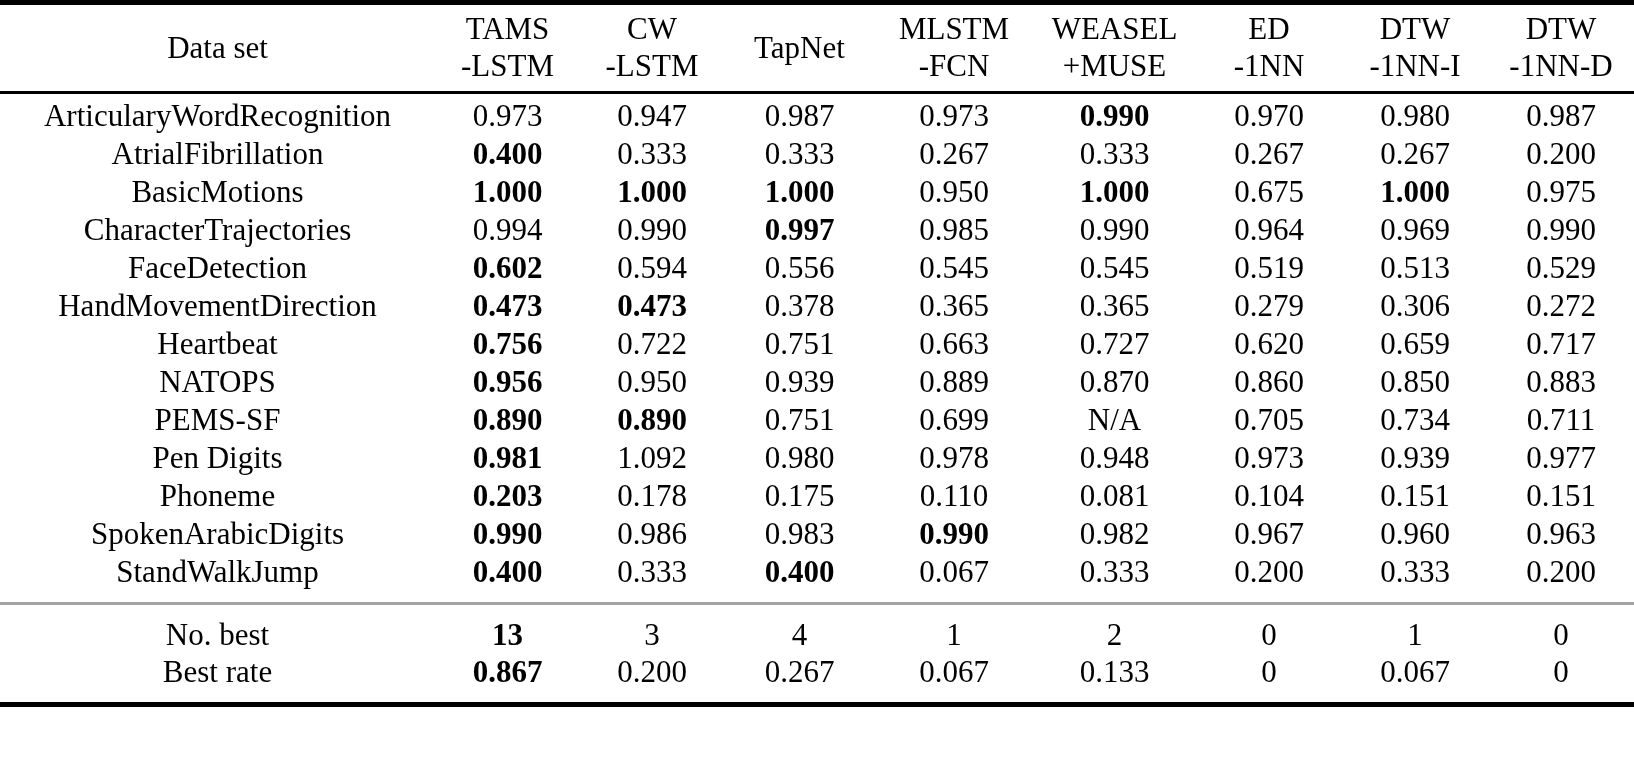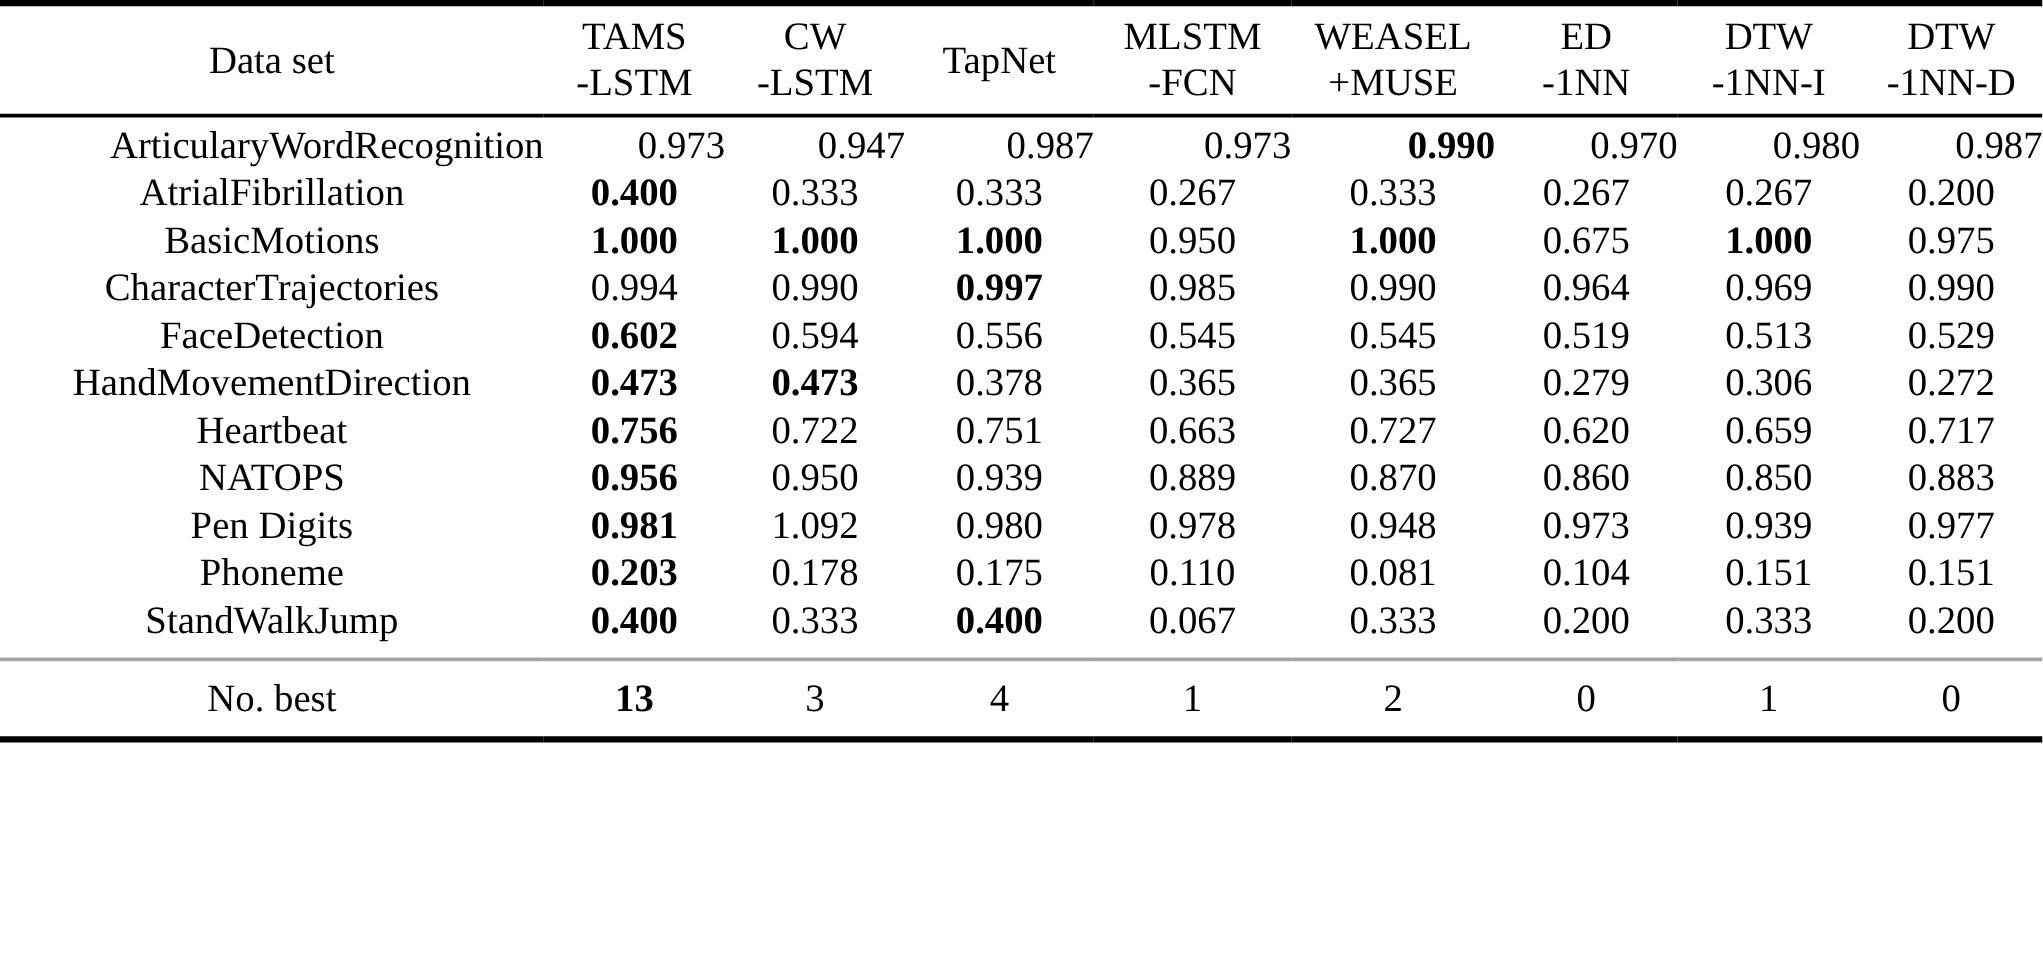--- a/index.html
+++ b/index.html
@@ -46,21 +46,20 @@
   .hline {
     line-height: 37px;
     font-size: 31px;
   }
   tbody.data-body td {
     height: 38px;
     line-height: 38px;
   }
   tbody.data-body tr:first-child td {
     padding-top: 3px;
-    text-align: right;
   }
   tbody.data-body tr:last-child td {
     padding-bottom: 11px;
   }
   tbody.summary-body tr:first-child td {
     border-top: 3px solid #a3a3a3;
     padding-top: 11px;
   }
   tbody.summary-body td {
     height: 37px;
@@ -229,20 +228,31 @@
         <td class="b">0.956</td>
         <td>0.950</td>
         <td>0.939</td>
         <td>0.889</td>
         <td>0.870</td>
         <td>0.860</td>
         <td>0.850</td>
         <td>0.883</td>
       </tr>
       <tr>
+        <td>PEMS-SF</td>
+        <td class="b">0.890</td>
+        <td class="b">0.890</td>
+        <td>0.751</td>
+        <td>0.699</td>
+        <td>N/A</td>
+        <td>0.705</td>
+        <td>0.734</td>
+        <td>0.711</td>
+      </tr>
+      <tr>
         <td>Pen Digits</td>
         <td class="b">0.981</td>
         <td>1.092</td>
         <td>0.980</td>
         <td>0.978</td>
         <td>0.948</td>
         <td>0.973</td>
         <td>0.939</td>
         <td>0.977</td>
       </tr>
@@ -251,20 +261,31 @@
         <td class="b">0.203</td>
         <td>0.178</td>
         <td>0.175</td>
         <td>0.110</td>
         <td>0.081</td>
         <td>0.104</td>
         <td>0.151</td>
         <td>0.151</td>
       </tr>
       <tr>
+        <td>SpokenArabicDigits</td>
+        <td class="b">0.990</td>
+        <td>0.986</td>
+        <td>0.983</td>
+        <td class="b">0.990</td>
+        <td>0.982</td>
+        <td>0.967</td>
+        <td>0.960</td>
+        <td>0.963</td>
+      </tr>
+      <tr>
         <td>StandWalkJump</td>
         <td class="b">0.400</td>
         <td>0.333</td>
         <td class="b">0.400</td>
         <td>0.067</td>
         <td>0.333</td>
         <td>0.200</td>
         <td>0.333</td>
         <td>0.200</td>
       </tr>
@@ -274,14 +295,25 @@
         <td>No. best</td>
         <td class="b">13</td>
         <td>3</td>
         <td>4</td>
         <td>1</td>
         <td>2</td>
         <td>0</td>
         <td>1</td>
         <td>0</td>
       </tr>
+      <tr>
+        <td>Best rate</td>
+        <td class="b">0.867</td>
+        <td>0.200</td>
+        <td>0.267</td>
+        <td>0.067</td>
+        <td>0.133</td>
+        <td>0</td>
+        <td>0.067</td>
+        <td>0</td>
+      </tr>
     </tbody>
 </table>
 
 </body></html>

